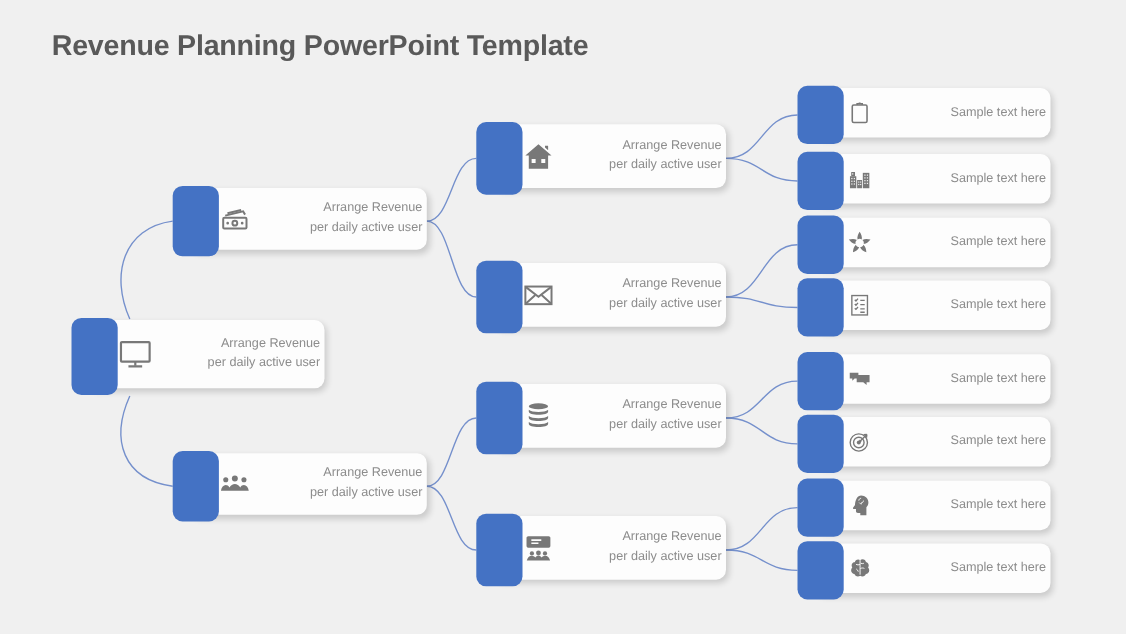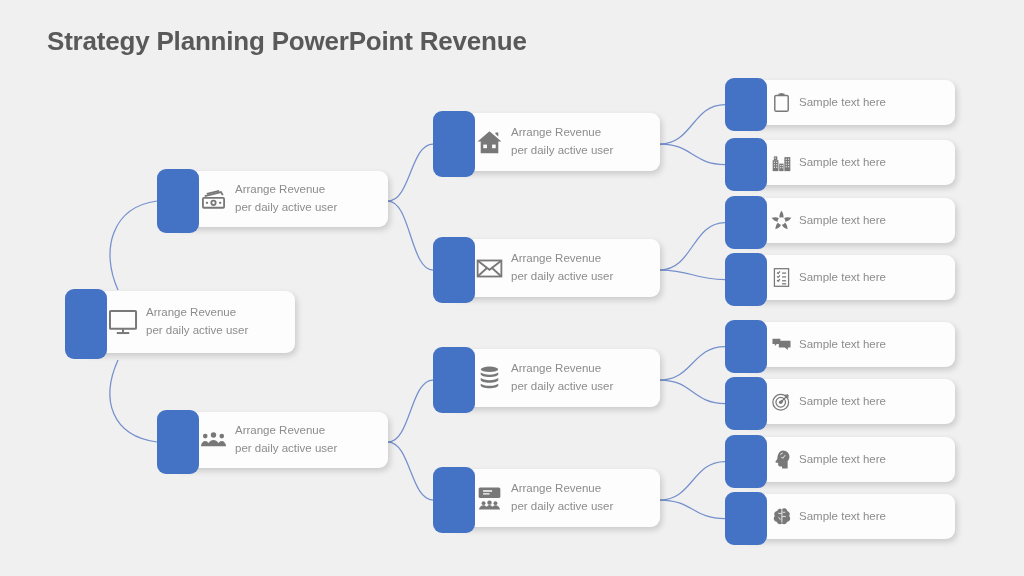--- a/index.html
+++ b/index.html
@@ -28,30 +28,30 @@
     left:-15px;top:-2px;width:42px;height:calc(100% + 8px);
     background:var(--accent-blue,#4472C4);
     border-radius:9px;
   }
   .node .icon{flex:0 0 auto;margin-left:26px;display:flex;align-items:center;justify-content:center;color:var(--icon-gray,#787878);}
   .node .icon svg{width:31px;height:31px;display:block;}
   .node.root .icon svg{width:34px;height:34px;}
   .node.leaf .icon{margin-left:30px;}
   .node.leaf .icon svg{width:23px;height:23px;}
   .node .label{
-    flex:1;text-align:left;padding:0 4px 0 6px;
+    flex:1;text-align:right;padding:0 4px 0 6px;
     color:var(--body-text,#8C8C8C);
     font-size:11.5px;line-height:1.55;
   }
 </style>
 </head>
 <body>
 
 <div class="slide">
-  <div class="title">Strategy Planning PowerPoint Revenue</div>
+  <div class="title">Revenue Planning PowerPoint Template</div>
   <svg id="connectors" width="1024" height="576">
       <path d="M118,290 C100,250 112,207 157,201"></path>
       <path d="M118,360 C100,400 112,436 157,442"></path>
       <path d="M388,201 C410.5,201 410.5,144 433,144"></path>
       <path d="M388,201 C410.5,201 410.5,270 433,270"></path>
       <path d="M388,442 C410.5,442 410.5,380 433,380"></path>
       <path d="M388,442 C410.5,442 410.5,500 433,500"></path>
       <path d="M660,144 C692.5,144 692.5,104.5 725,104.5"></path>
       <path d="M660,144 C692.5,144 692.5,164.5 725,164.5"></path>
       <path d="M660,270 C692.5,270 692.5,222.5 725,222.5"></path>

